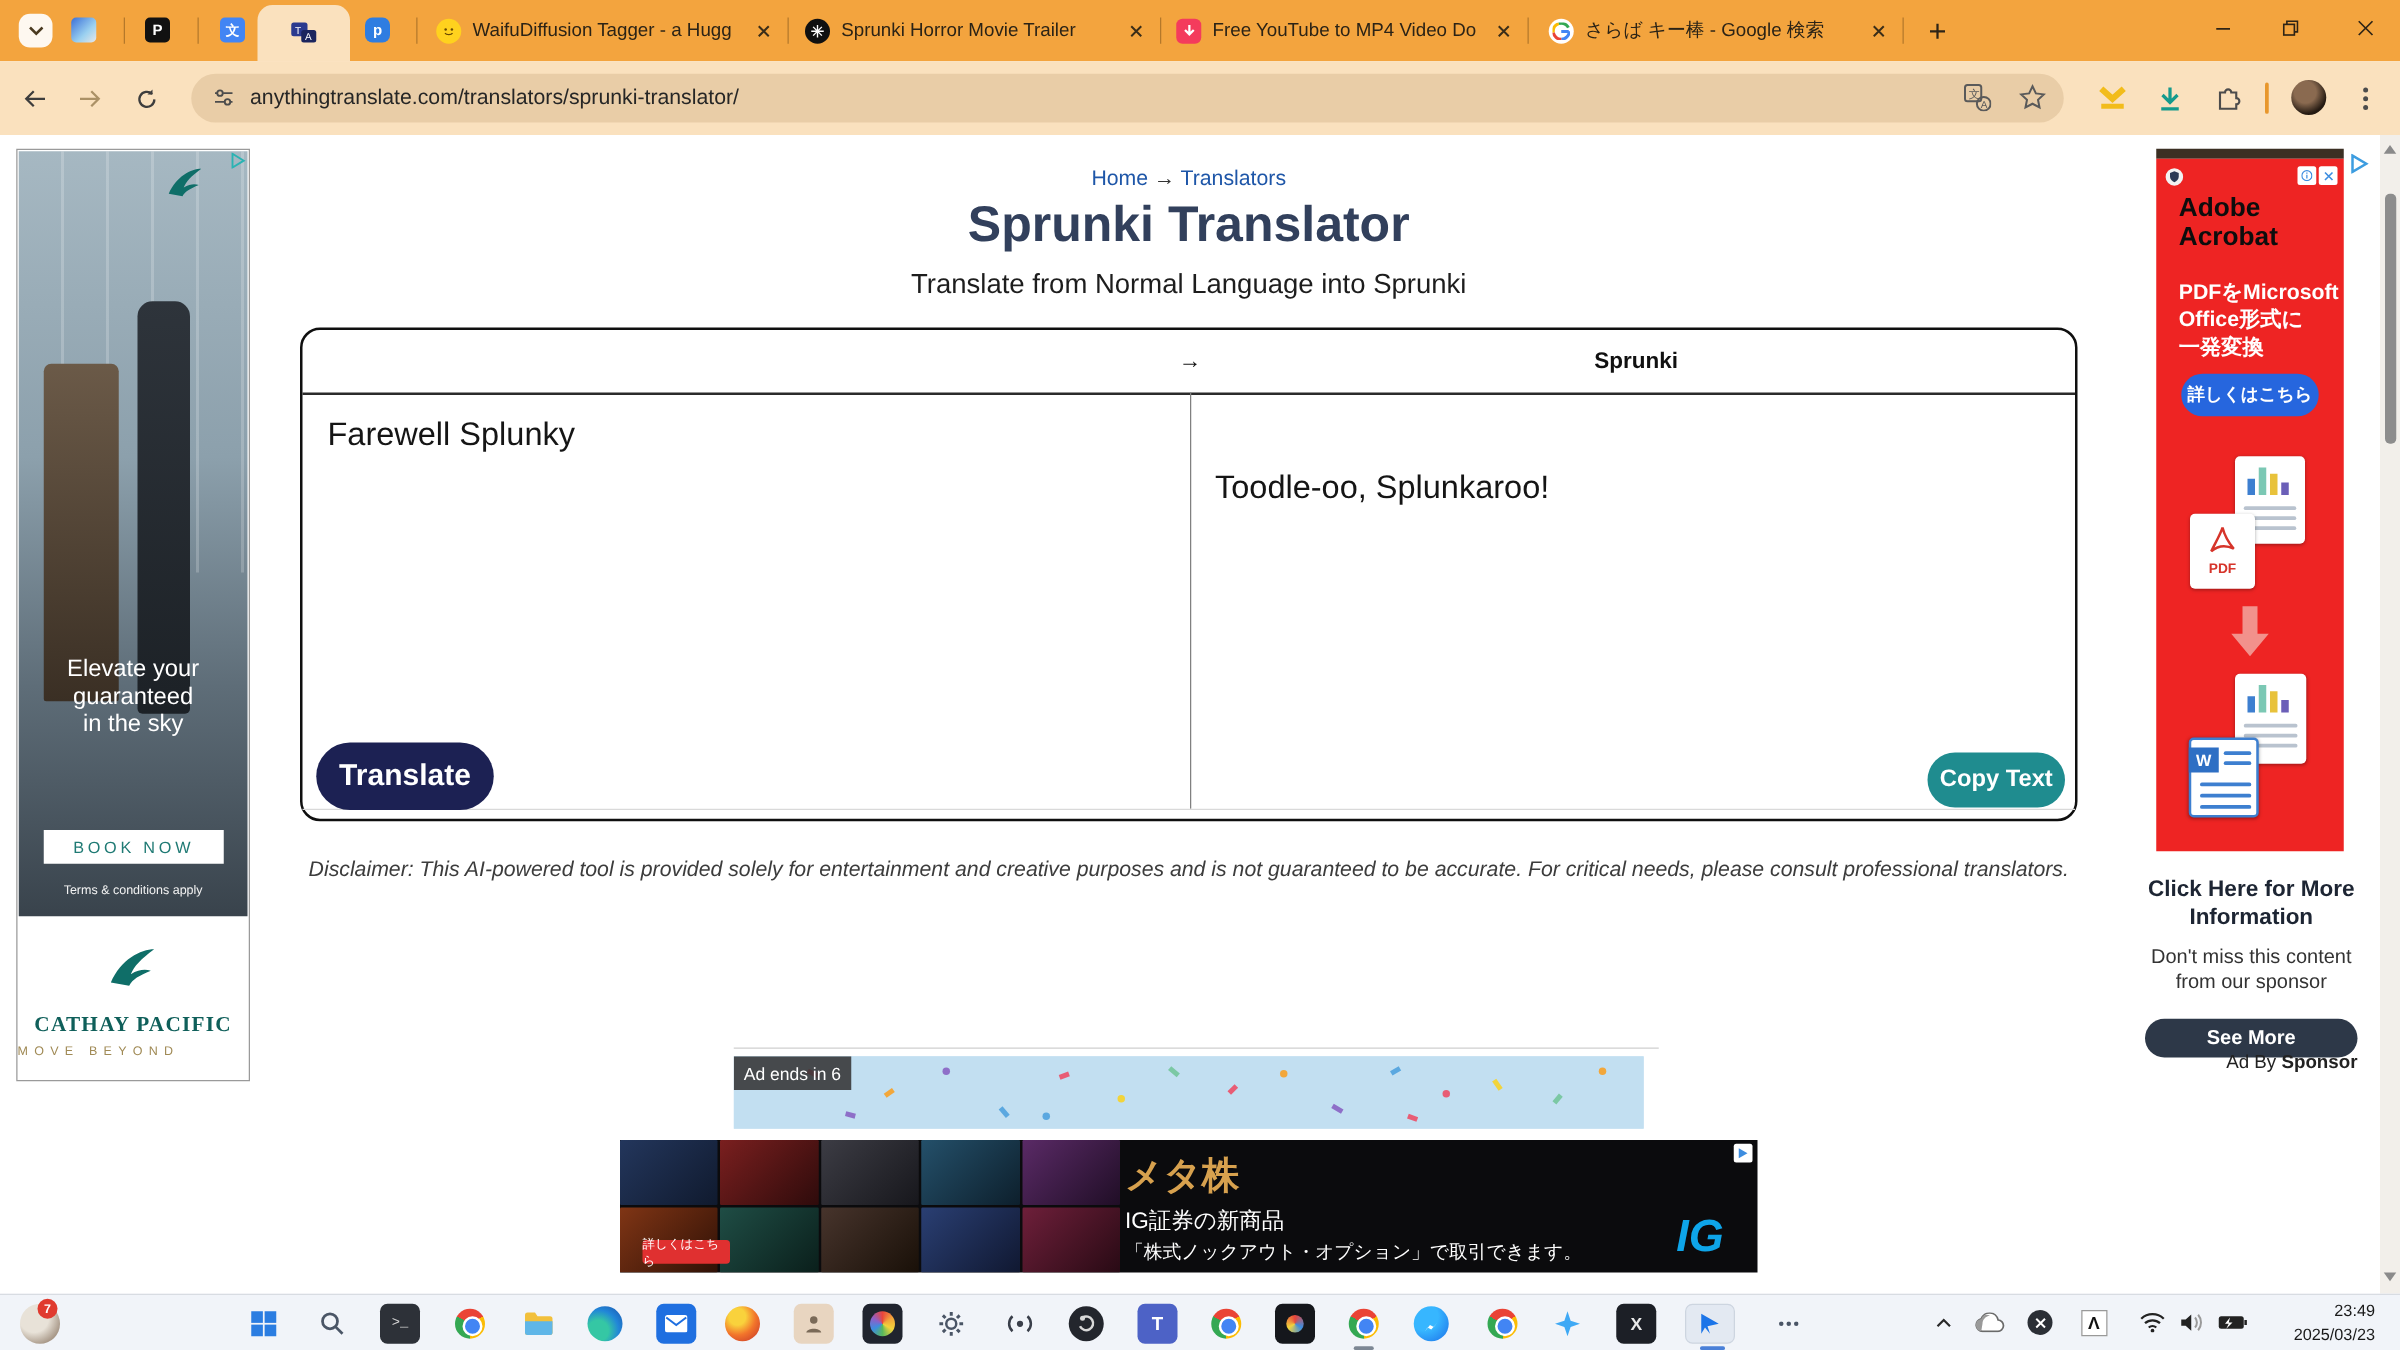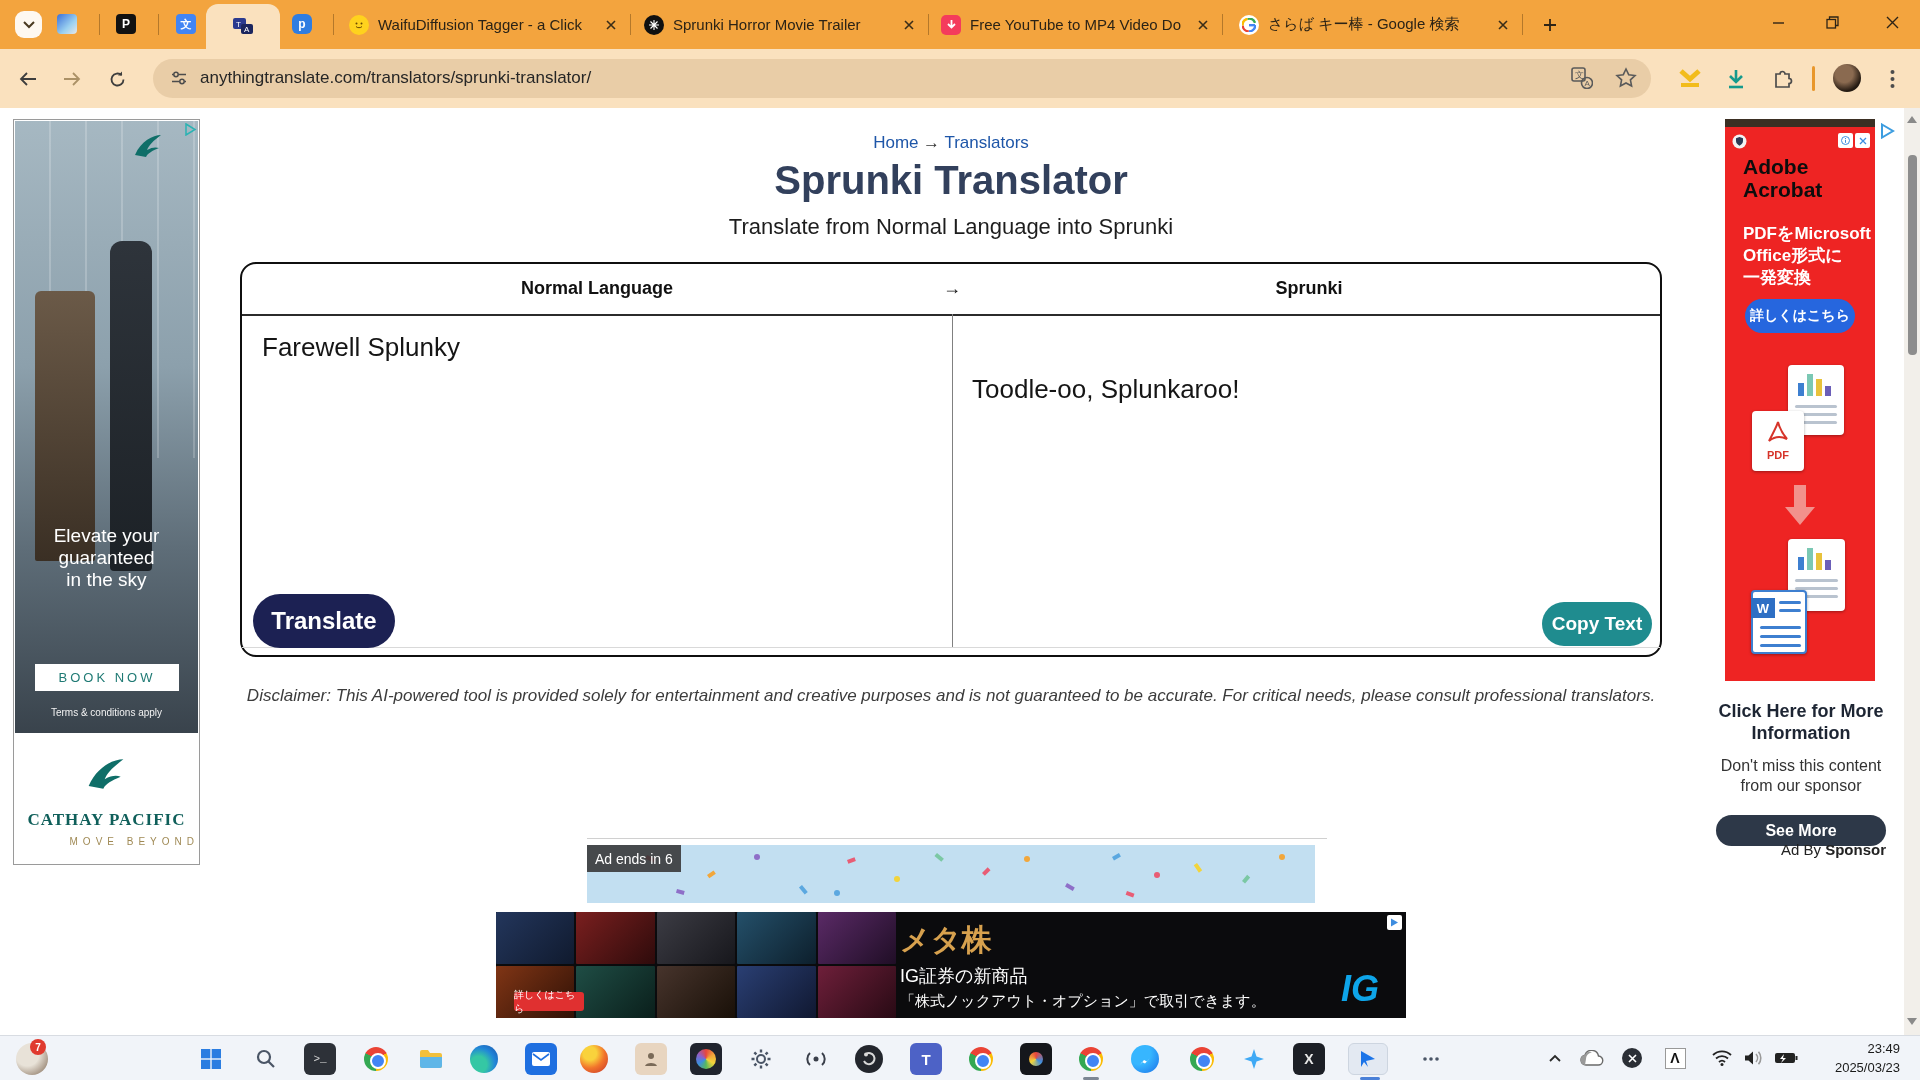--- a/index.html
+++ b/index.html
@@ -49,21 +49,21 @@
   .lad-photo { left:1px; top:1px; width:183px; height:612px;
      background:linear-gradient(#A6B8C2 0%, #8CA0AC 40%, #5E6D78 70%, #39434C 100%); overflow:hidden; }
   .mullions { position:absolute; left:0; top:0; width:100%; height:55%;
      background:repeating-linear-gradient(90deg, transparent 0 34px, rgba(255,255,255,.20) 34px 36px); }
   .lad-line { position:absolute; width:100%; text-align:center; color:#fff; font-size:19px; }
   .booknow { left:20px; top:543px; width:144px; height:27px; background:#fff; color:#1F7A74;
      font-size:13px; letter-spacing:3px; display:flex; align-items:center; justify-content:center; }
   .terms { top:586px; width:100%; text-align:center; color:#f2f2f2; font-size:10px; }
   .cathay-brand { top:690px; width:100%; text-align:center; font-family:"Liberation Serif", serif;
      font-weight:bold; font-size:17px; letter-spacing:1px; color:#0F5F5A; }
-  .cathay-tag { top:716px; width:100%; text-align:right; font-size:10px; letter-spacing:5px; color:#A08A55; }
+  .cathay-tag { top:716px; width:100%; text-align:left; font-size:10px; letter-spacing:5px; color:#A08A55; }
 
   
   .rad { left:1725px; top:19px; width:150px; height:554px; background:#EE2423; }
   .rad-strip { left:1725px; top:11px; width:150px; height:8px; background:#3b2f23; }
   .adbrand { left:18px; font-size:21px; font-weight:bold; color:#0d0d0d; }
   .adjp { left:18px; font-size:17px; font-weight:bold; color:#fff; }
   .adcta { left:20px; top:172px; width:110px; height:34px; border-radius:17px; background:#2666DE;
      color:#fff; font-size:14px; font-weight:bold; display:flex; align-items:center; justify-content:center; border:none; }
   .doc { position:absolute; background:#fff; border-radius:4px; box-shadow:0 1px 3px rgba(0,0,0,.35); }
   .docline { position:absolute; height:3px; background:#b9c3cf; border-radius:2px; }
@@ -140,21 +140,21 @@
 
     <div class="abs tab" style="left:336px;width:294px;">
       <div class="favicon" style="margin-left:13px;background:#FFD21E;border-radius:50%;">
         <svg width="14" height="14" viewBox="0 0 14 14">
             <circle cx="7" cy="7" r="7" fill="#FFD21E"></circle>
             <circle cx="4.5" cy="5.5" r="1" fill="#6b4a00"></circle>
             <circle cx="9.5" cy="5.5" r="1" fill="#6b4a00"></circle>
             <path d="M4 8.5c1 1.6 5 1.6 6 0" stroke="#6b4a00" stroke-width="1" fill="none"></path>
           </svg>
       </div>
-      <div class="tab-title" style="margin-left:9px;max-width:208px;">WaifuDiffusion Tagger - a Click</div>
+      <div class="tab-title" style="margin-left:9px;max-width:208px;">WaifuDiffusion Tagger - a Hugg</div>
       <div class="tab-x" style="margin-left:auto;margin-right:10px;">
         <svg width="10" height="10" viewBox="0 0 10 10">
             <path d="M1 1l8 8M9 1l-8 8" stroke="#3a2d18" stroke-width="1.6"></path>
           </svg>
       </div>
     </div>
     <div class="abs tab-sep" style="left:630px;"></div>
 
     <div class="abs tab" style="left:634px;width:294px;">
       <div class="favicon" style="margin-left:10px;background:#101010;border-radius:50%;color:#fff;">
@@ -331,21 +331,20 @@
 
     <div class="abs" style="left:240px;top:25px;width:1422px;text-align:center;">
       <span class="crumb">Home</span>
       <span class="crumb" style="color:#333;">→</span>
       <span class="crumb">Translators</span>
     </div>
     <div class="abs h1" style="left:240px;top:50px;width:1422px;text-align:center;">Sprunki Translator</div>
     <div class="abs sub" style="left:240px;top:106px;width:1422px;text-align:center;">Translate from Normal Language into Sprunki</div>
 
     <div class="abs tbox">
-      <div class="abs thead-lbl" style="left:0;width:710px;text-align:center;">Normal Language</div>
       <div class="abs thead-lbl" style="left:690px;width:40px;text-align:center;">→</div>
       <div class="abs thead-lbl" style="left:712px;width:710px;text-align:center;">Sprunki</div>
       <div class="cellline" style="left:0;top:50px;width:1418px;height:2px;"></div>
       <div class="cellline" style="left:710px;top:50px;width:1px;height:333px;background:#808080;"></div>
       <div class="cellline" style="left:0;top:383px;width:1418px;height:1px;background:#d9d9d9;"></div>
       <div class="abs celltext" style="left:20px;top:68px;width:670px;">Farewell Splunky</div>
       <div class="abs celltext" style="left:730px;top:68px;width:670px;margin-top:42px;">Toodle-oo, Splunkaroo!</div>
       <button class="abs btn-translate">Translate</button>
       <button class="abs btn-copy">Copy Text</button>
     </div>

